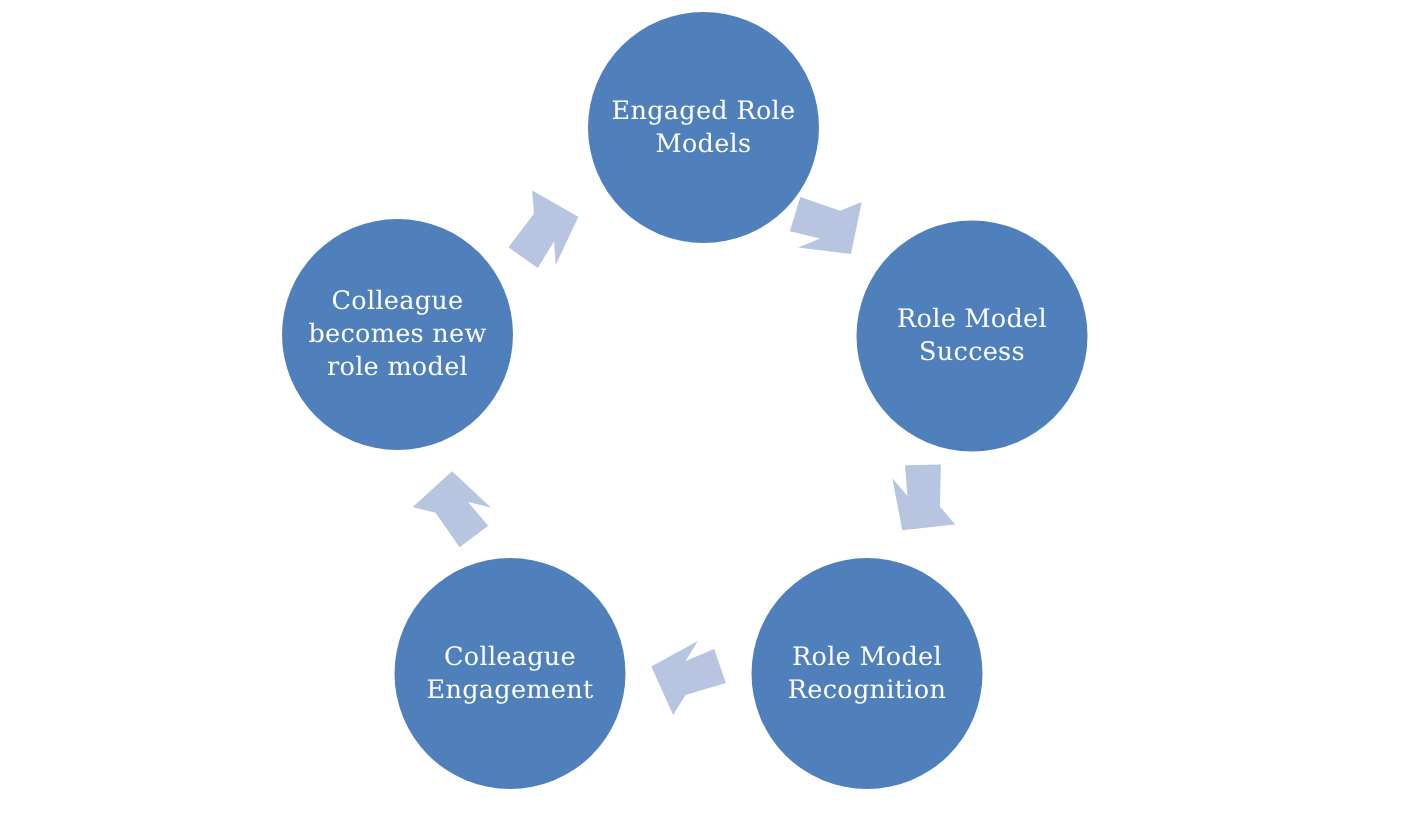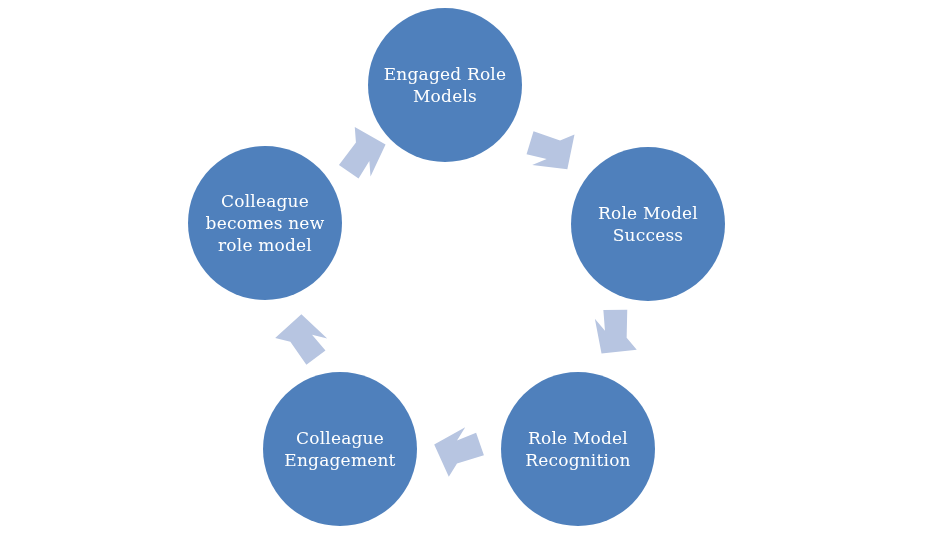--- a/index.html
+++ b/index.html
@@ -29,21 +29,21 @@
     justify-content:center;
     text-align:center;
   }
   .node-label{
     color:var(--node-text);
     font-size:17px;
     line-height:22px;
     white-space:pre-line;
     letter-spacing:0.2px;
   }
-  .node-top{left:368px;top:8px;}
+  .node-top{left:392px;top:8px;}
   .node-right{left:571px;top:147px;}
   .node-bottom-right{left:501px;top:372px;}
   .node-bottom-left{left:263px;top:372px;}
   .node-left{left:188px;top:146px;}
   .arrow{position:absolute;width:90px;height:90px;}
   .arrow polygon{fill:var(--arrow-fill);}
   .arrow-1{left:506px;top:108px;}
   .arrow-2{left:567px;top:288px;}
   .arrow-3{left:412px;top:403px;}
   .arrow-4{left:260px;top:292px;}

